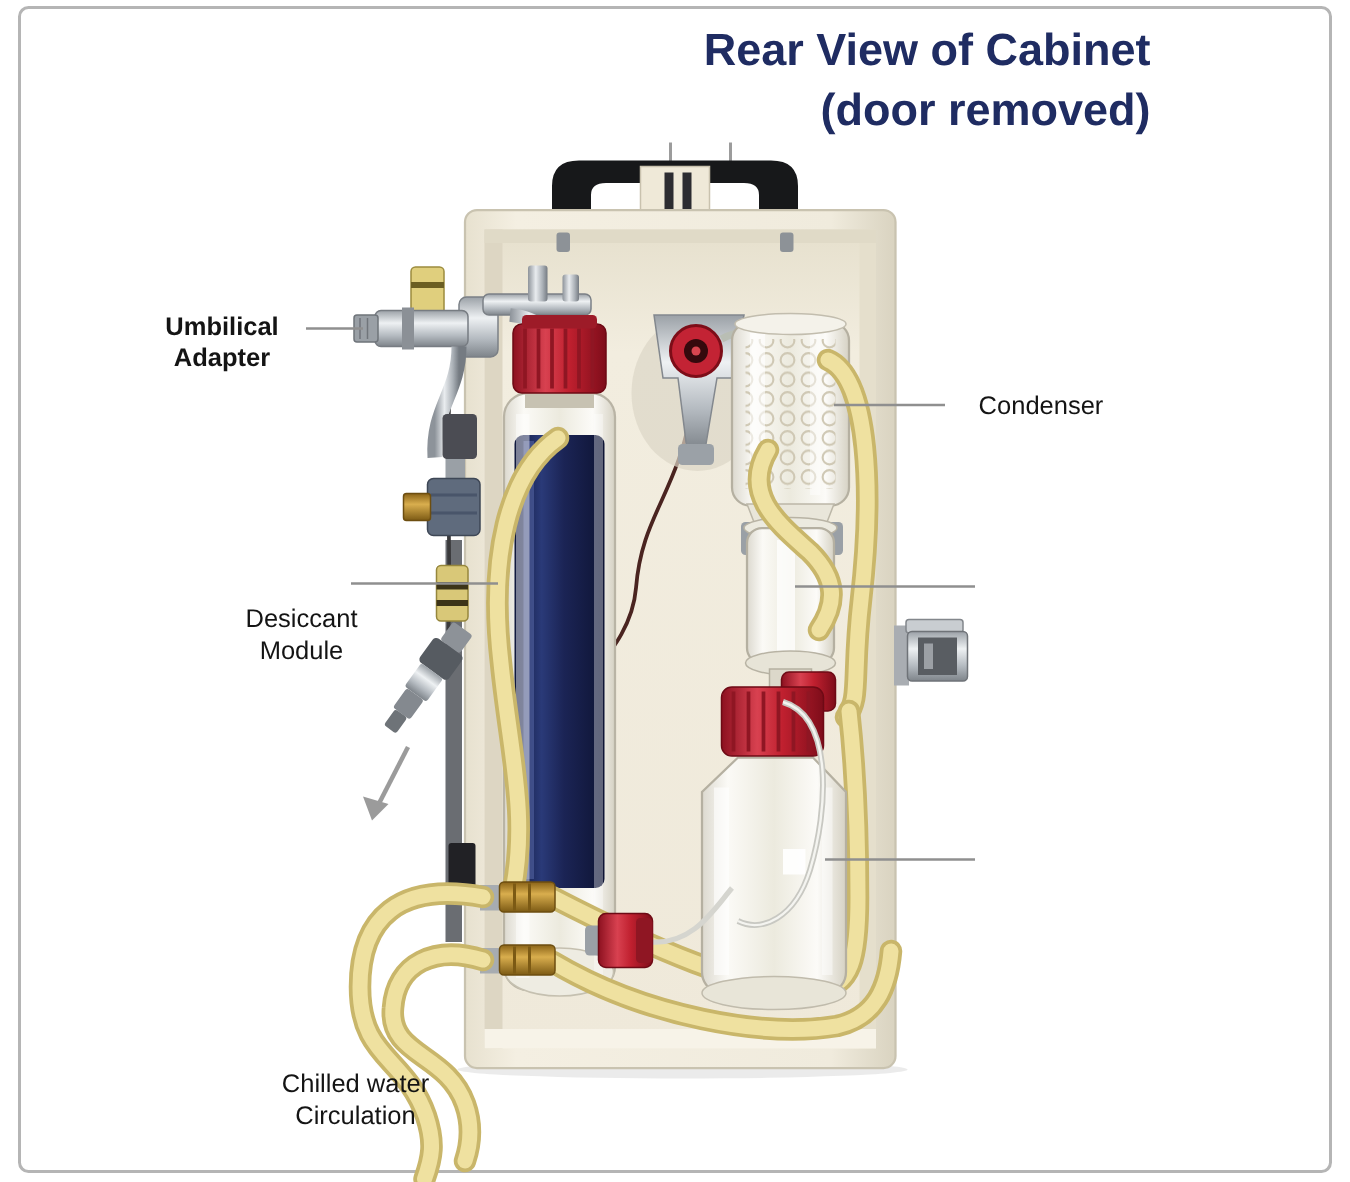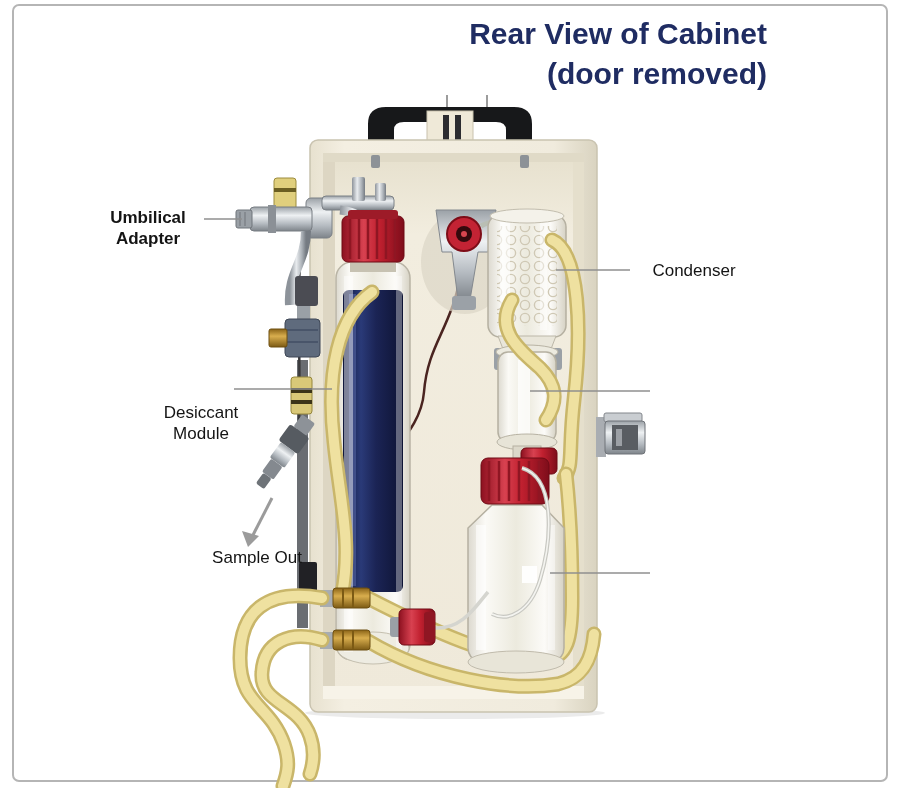--- a/index.html
+++ b/index.html
@@ -302,17 +302,18 @@
 
 <div class="lbl center lbl-umbilical">Umbilical
 Adapter</div>
 
 <div class="lbl lbl-condenser">Condenser</div>
 
 <div class="lbl center lbl-desiccant">Desiccant
 Module</div>
 
 
-<div class="lbl center lbl-sample">Sample Out</div>
-
-
+
+
+<div class="lbl center lbl-chilled">Chilled water
+Circulation</div>
 
 </div>
 
 </body></html>

